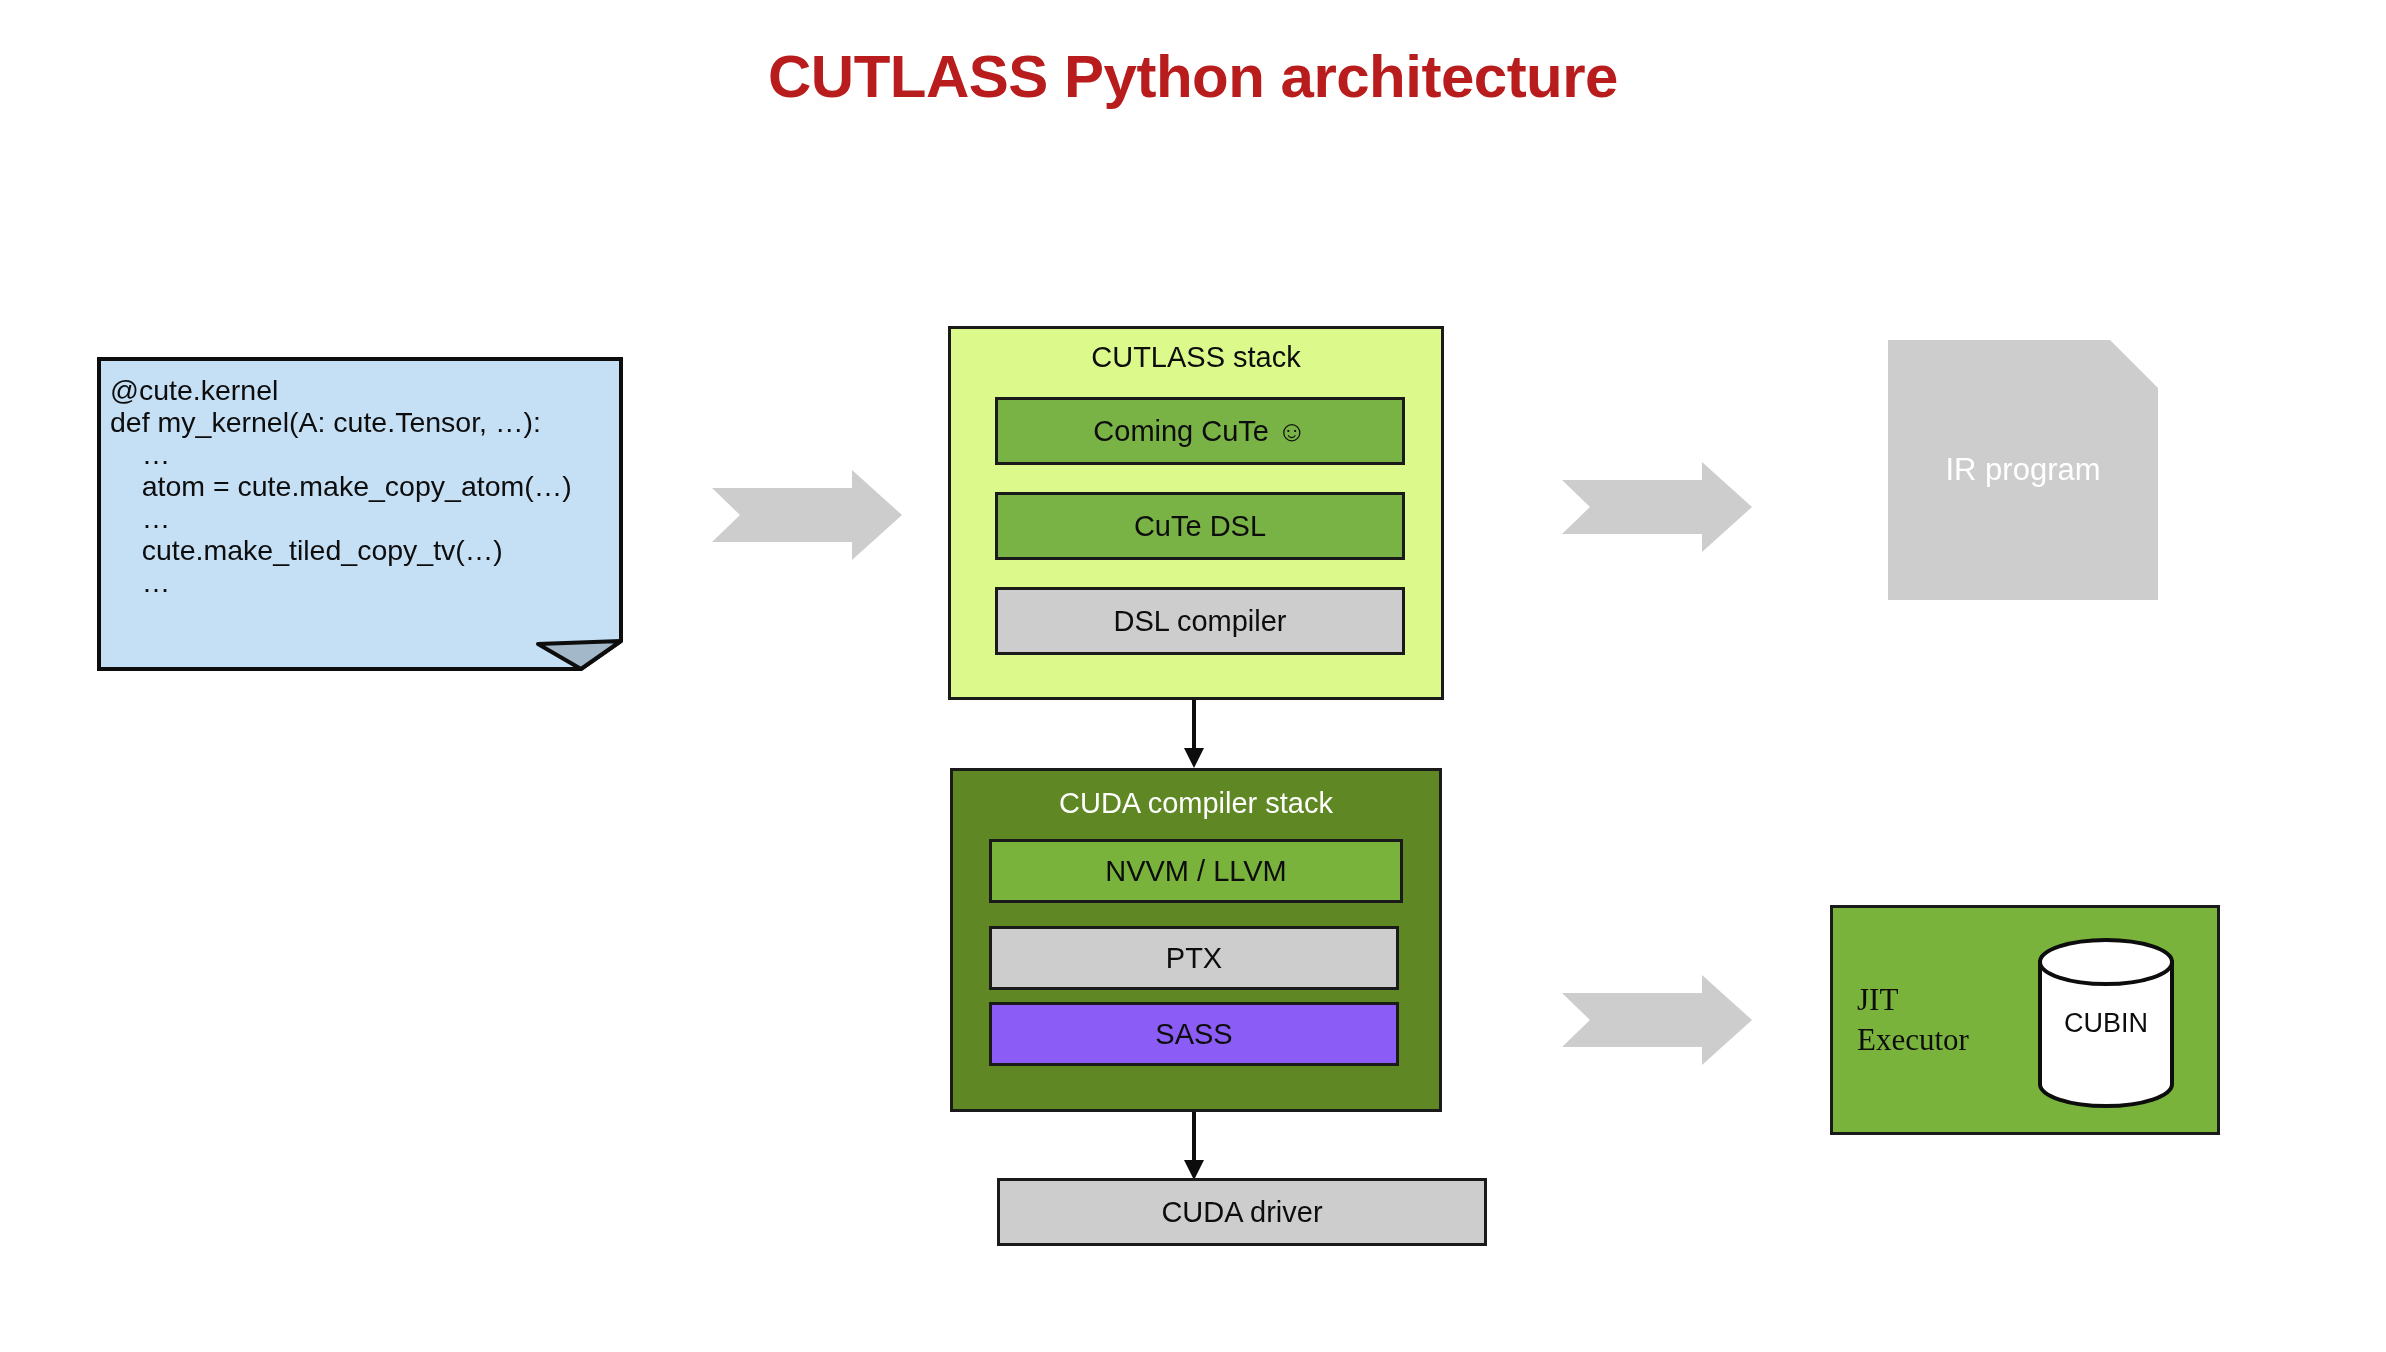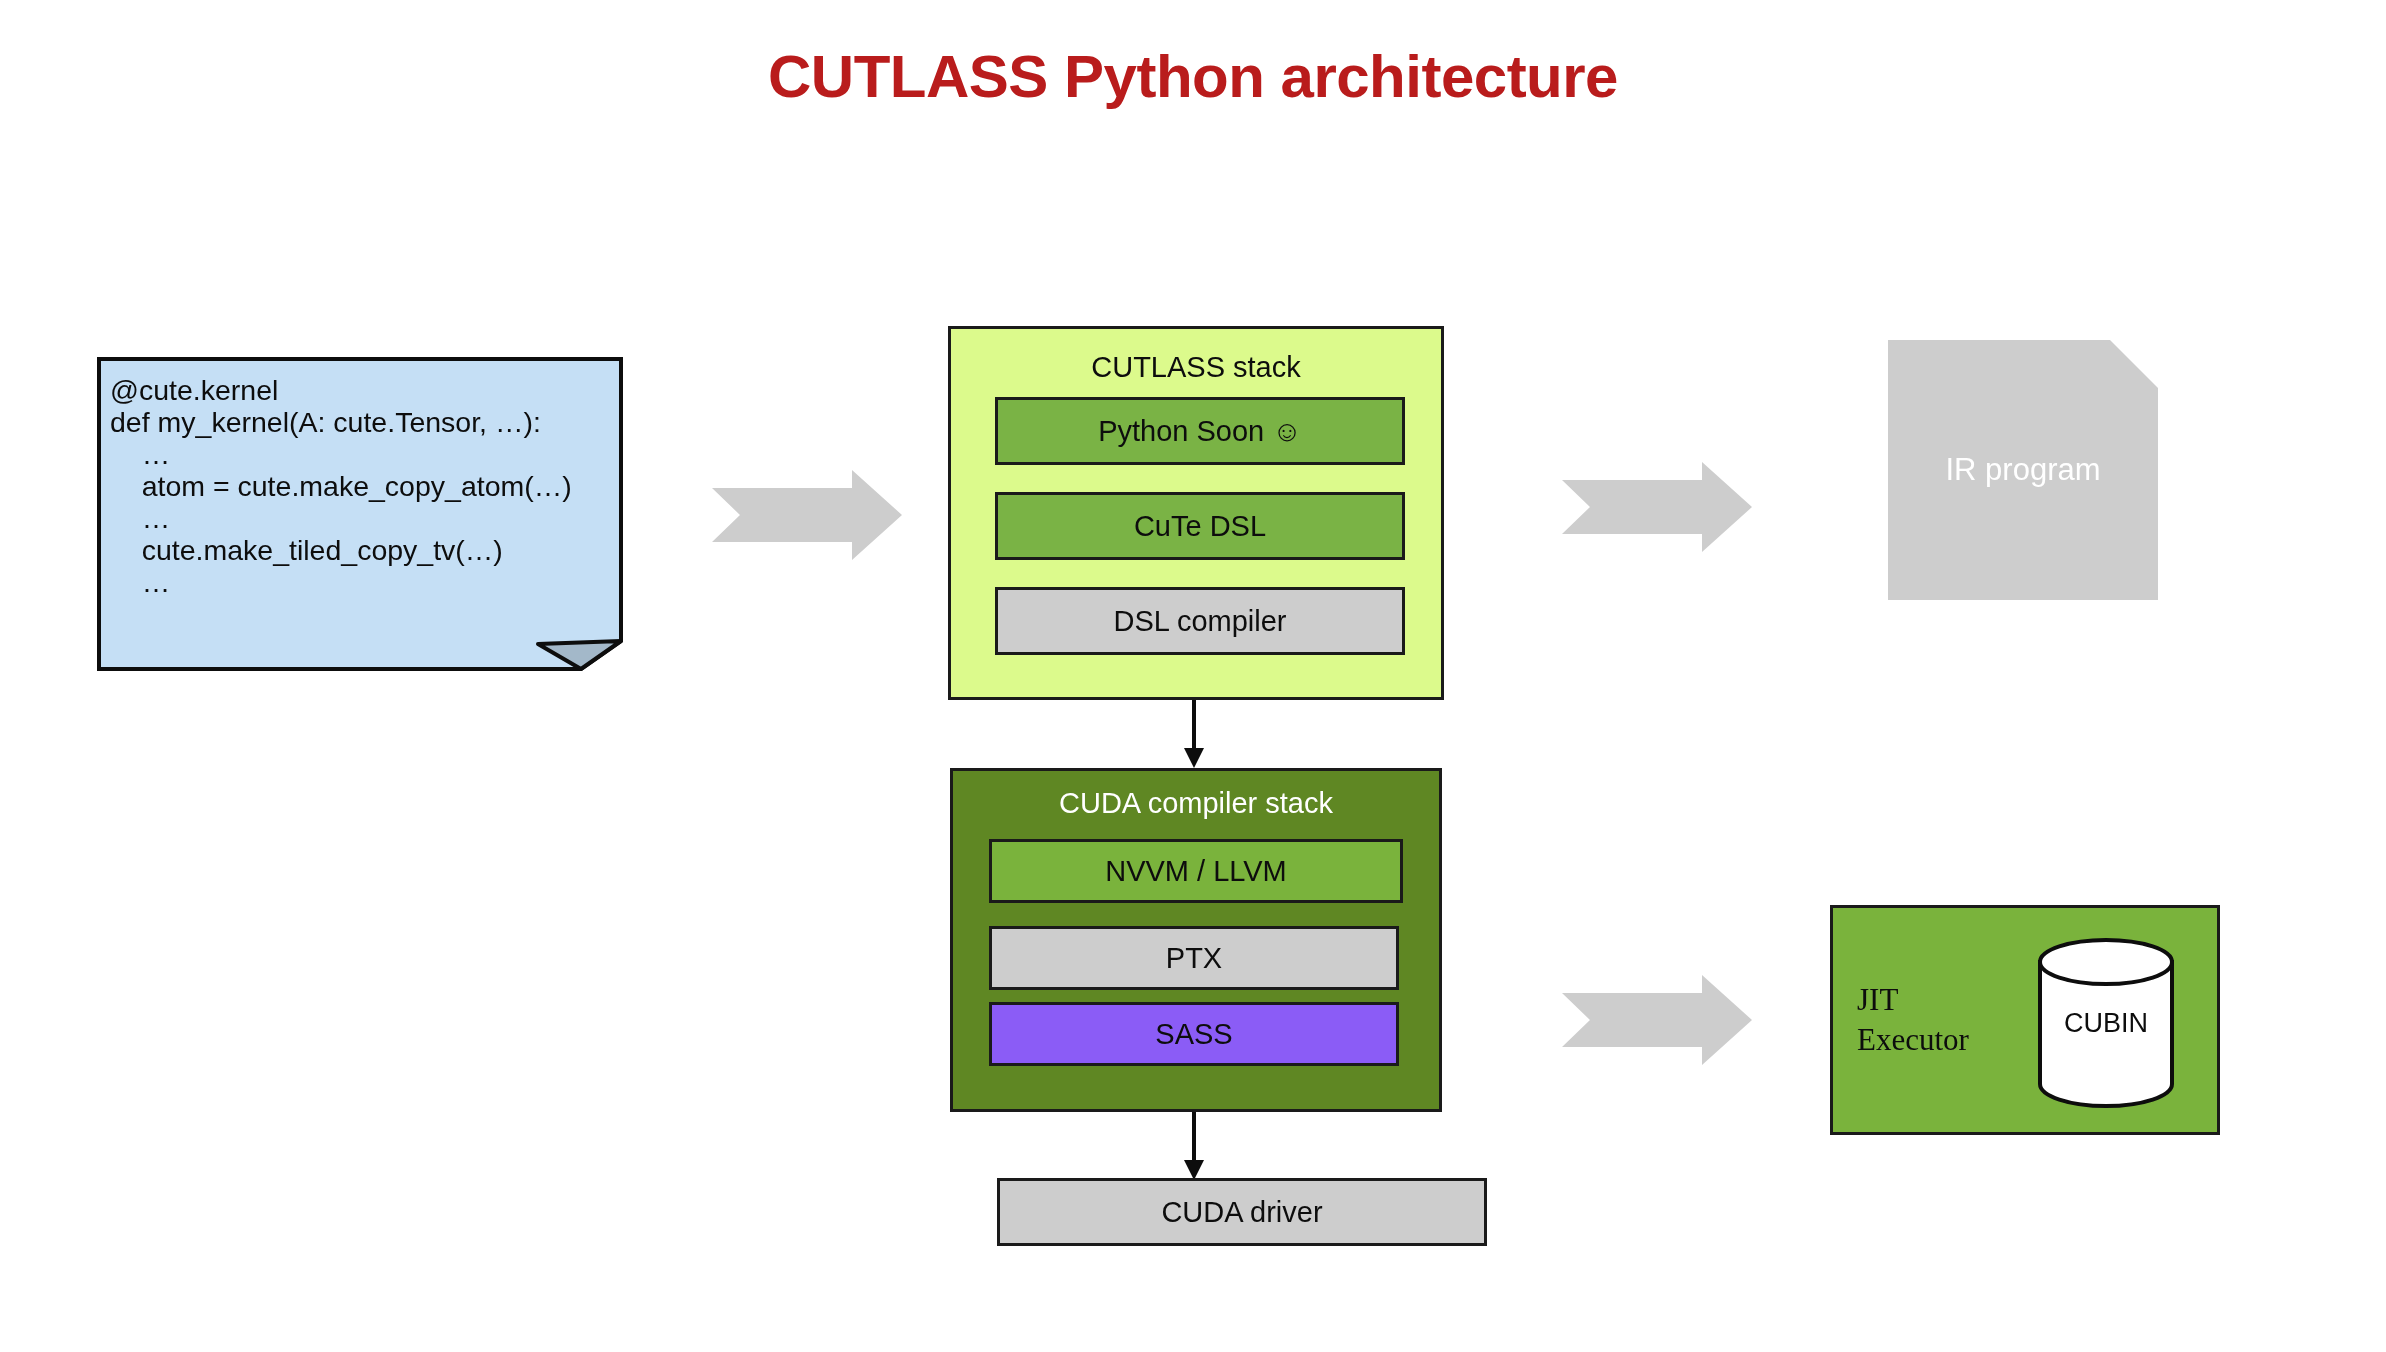--- a/index.html
+++ b/index.html
@@ -53,21 +53,21 @@
 
   
   #cutlass-stack {
     position: absolute;
     left: 948px; top: 326px;
     width: 496px; height: 374px;
     background: #dcfa8c;
     border: 3px solid #1a1a1a;
   }
   #cutlass-stack-title {
-    position: absolute; left: 0; top: 22px; width: 100%;
+    position: absolute; left: 0; top: 12px; width: 100%;
     text-align: center; font-size: 29px; color: #0d0d0d;
   }
   .inner-box {
     position: absolute;
     border: 3px solid #1a1a1a;
     display: flex;
     align-items: center;
     justify-content: center;
     font-size: 29px;
     color: #0d0d0d;
@@ -173,21 +173,21 @@
     cute.make_tiled_copy_tv(…)
     …</div>
   </div>
 
   <svg class="block-arrow" style="left:712px; top:470px;" width="190" height="90" viewBox="0 0 190 90">
     <path d="M0,18 L140,18 L140,0 L190,45 L140,90 L140,72 L0,72 L28,45 Z" fill="#cdcdcd"></path>
   </svg>
 
   <div id="cutlass-stack">
     <div id="cutlass-stack-title">CUTLASS stack</div>
-    <div class="inner-box" id="box-coming-soon">Python Soon ☺</div>
+    <div class="inner-box" id="box-coming-soon">Coming CuTe ☺</div>
     <div class="inner-box" id="box-cute-dsl">CuTe DSL</div>
     <div class="inner-box" id="box-dsl-compiler">DSL compiler</div>
   </div>
 
   <svg class="v-connector" style="left:1178px; top:700px;" width="32" height="70" viewBox="0 0 32 70">
     <line x1="16" y1="0" x2="16" y2="54" stroke="#0d0d0d" stroke-width="4"></line>
     <path d="M16,68 L6,48 L26,48 Z" fill="#0d0d0d"></path>
   </svg>
 
   <svg class="block-arrow" style="left:1562px; top:462px;" width="190" height="90" viewBox="0 0 190 90">

